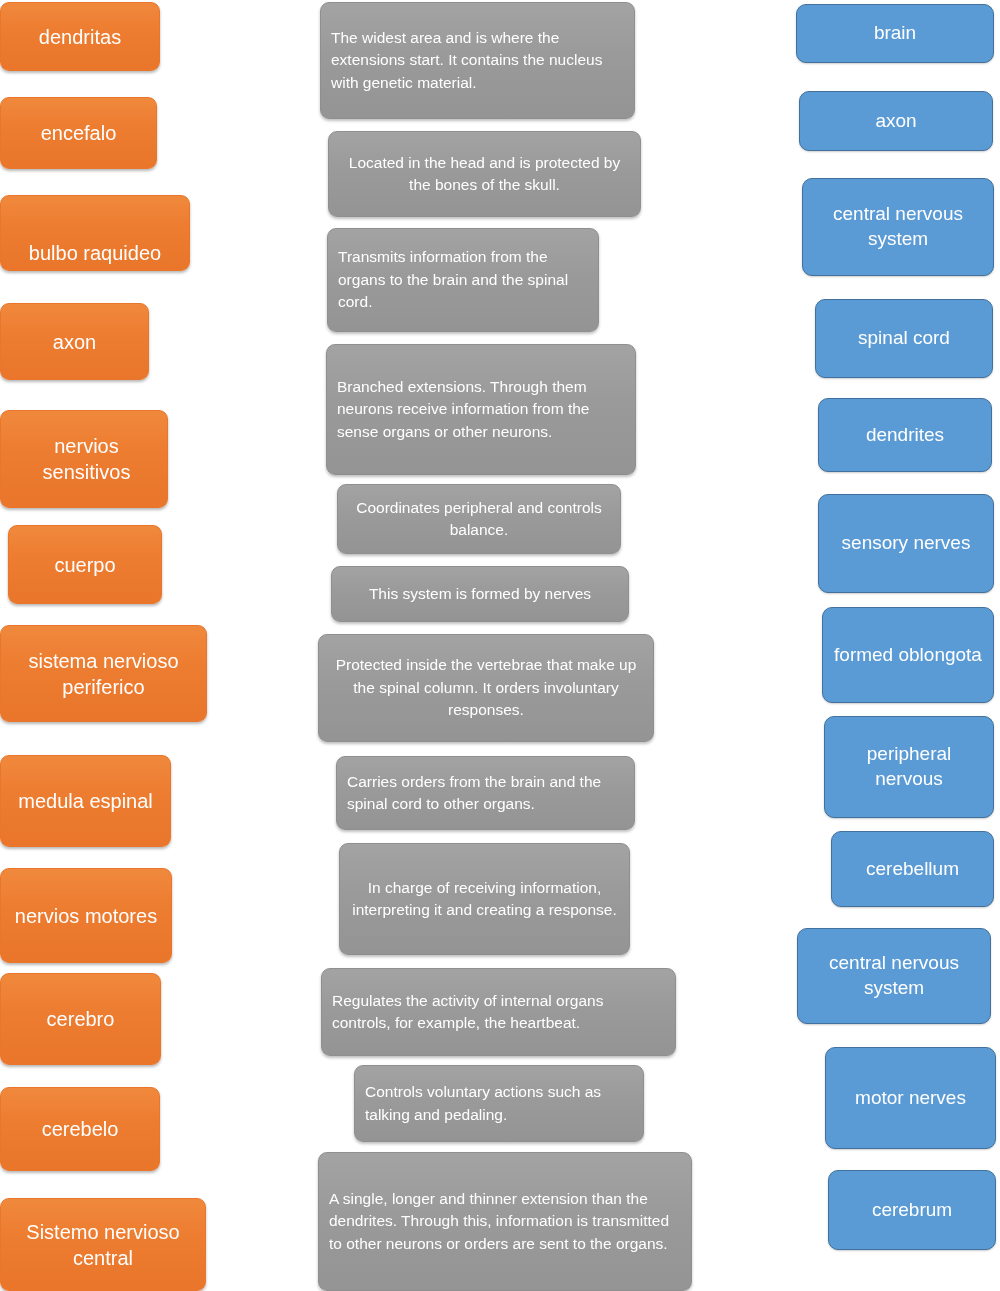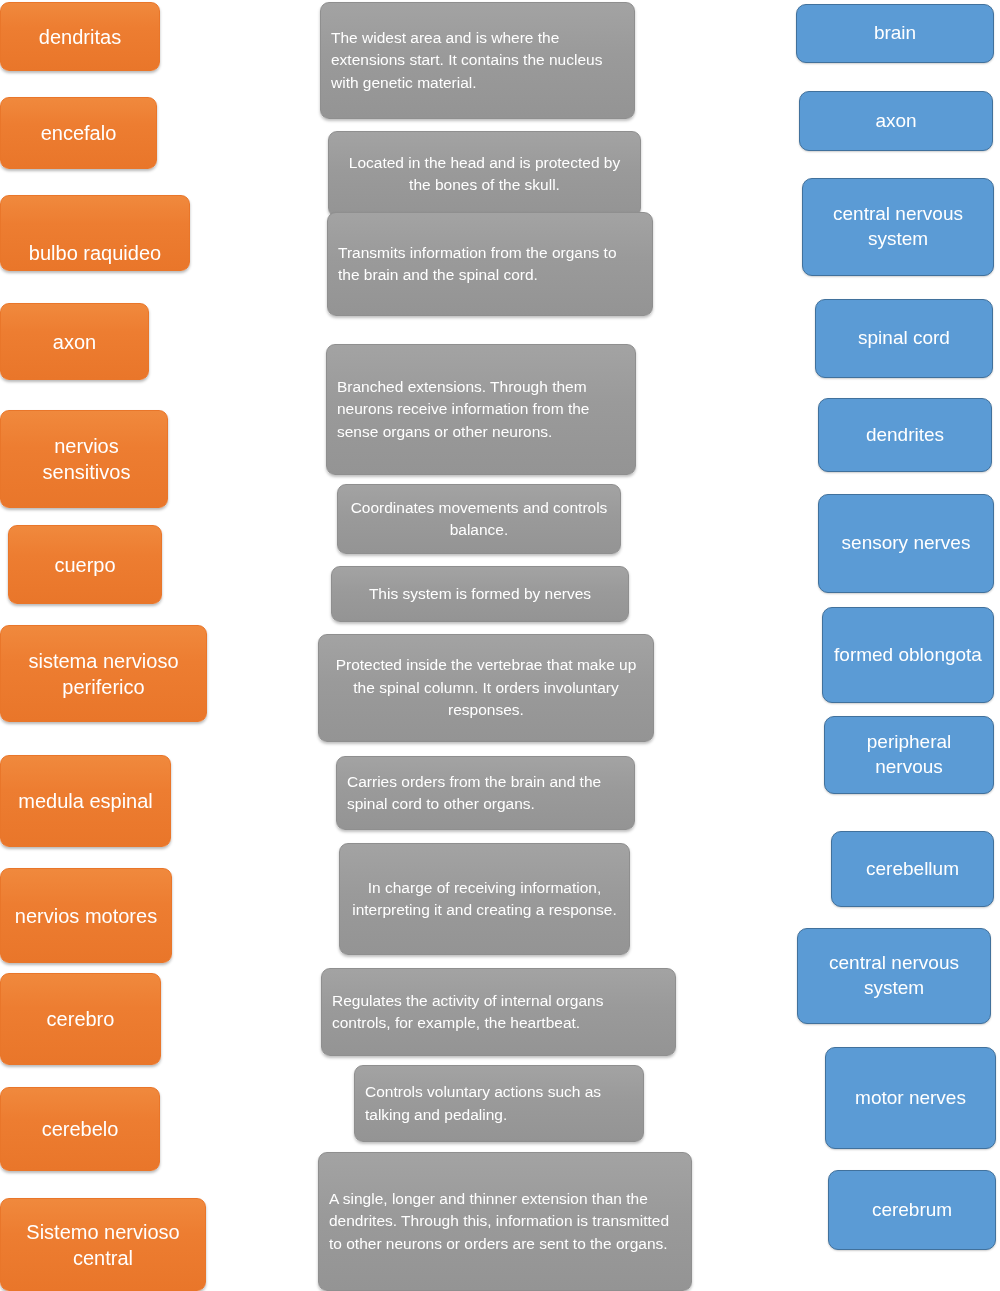--- a/index.html
+++ b/index.html
@@ -113,28 +113,28 @@
   <div class="card term" id="t11" style="left: 0px; top: 1198px; width: 206px; height: 93px;">
       <span class="txt">Sistemo nervioso central</span>
     </div>
 
   <div class="card definition left-align" id="d0" style="left: 320px; top: 2px; width: 315px; height: 117px;">
       <span class="txt">The widest area and is where the extensions start.  It contains the nucleus with genetic material.</span>
     </div>
   <div class="card definition center-align" id="d1" style="left: 328px; top: 131px; width: 313px; height: 86px;">
       <span class="txt">Located in the head and is protected by the bones of the skull.</span>
     </div>
-  <div class="card definition left-align" id="d2" style="left: 327px; top: 212px; width: 326px; height: 104px; justify-content: center;">
+  <div class="card definition left-align" id="d2" style="left: 327px; top: 228px; width: 272px; height: 104px; justify-content: center;">
       <span class="txt">Transmits information from the organs to the brain and the spinal cord.</span>
     </div>
   <div class="card definition left-align" id="d3" style="left: 326px; top: 344px; width: 310px; height: 131px;">
       <span class="txt">Branched extensions.  Through them neurons receive information from the sense organs or other neurons.</span>
     </div>
   <div class="card definition center-align" id="d4" style="left: 337px; top: 484px; width: 284px; height: 70px;">
-      <span class="txt">Coordinates movements and controls balance.</span>
+      <span class="txt">Coordinates peripheral and controls balance.</span>
     </div>
   <div class="card definition center-align" id="d5" style="left: 331px; top: 566px; width: 298px; height: 56px;">
       <span class="txt">This system is formed by nerves</span>
     </div>
   <div class="card definition center-align" id="d6" style="left: 318px; top: 634px; width: 336px; height: 108px;">
       <span class="txt">Protected inside the vertebrae that make up the spinal column.  It orders involuntary responses.</span>
     </div>
   <div class="card definition left-align" id="d7" style="left: 336px; top: 756px; width: 299px; height: 74px;">
       <span class="txt">Carries orders from the brain and the spinal cord to other organs.</span>
     </div>
@@ -165,21 +165,21 @@
     </div>
   <div class="card answer" id="a4" style="left: 818px; top: 398px; width: 174px; height: 74px;">
       <span class="txt">dendrites</span>
     </div>
   <div class="card answer" id="a5" style="left: 818px; top: 494px; width: 176px; height: 99px;">
       <span class="txt">sensory nerves</span>
     </div>
   <div class="card answer" id="a6" style="left: 822px; top: 607px; width: 172px; height: 96px;">
       <span class="txt">formed oblongota</span>
     </div>
-  <div class="card answer" id="a7" style="left: 824px; top: 716px; width: 170px; height: 78px;">
+  <div class="card answer" id="a7" style="left: 824px; top: 716px; width: 170px; height: 102px;">
       <span class="txt">peripheral nervous</span>
     </div>
   <div class="card answer" id="a8" style="left: 831px; top: 831px; width: 163px; height: 76px;">
       <span class="txt">cerebellum</span>
     </div>
   <div class="card answer" id="a9" style="left: 797px; top: 928px; width: 194px; height: 96px;">
       <span class="txt">central nervous system</span>
     </div>
   <div class="card answer" id="a10" style="left: 825px; top: 1047px; width: 171px; height: 102px;">
       <span class="txt">motor nerves</span>

